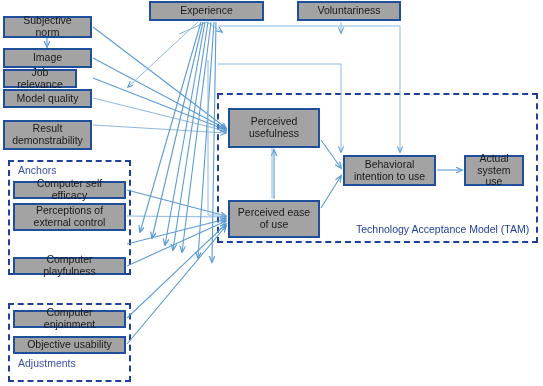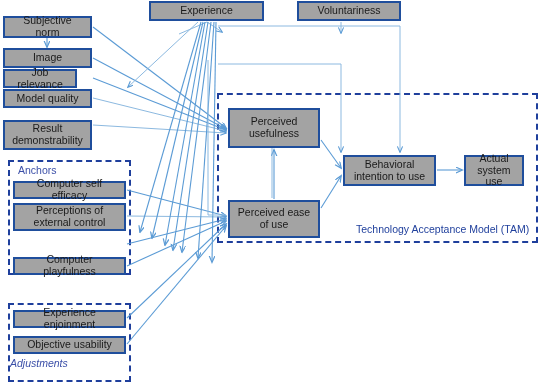--- a/index.html
+++ b/index.html
@@ -114,21 +114,21 @@
     <g>
       <polyline points="208,60 208,215 226,215" class="thin"></polyline>
       <polyline points="272,148 272,198" class="thin"></polyline>
     </g>
   </svg>
 
   <div class="group" style="left:8px;top:160px;width:123px;height:115px;"></div>
   <div class="glabel" style="left:18px;top:164px;">Anchors</div>
 
   <div class="group" style="left:8px;top:303px;width:123px;height:79px;"></div>
-  <div class="glabel" style="left:10px;top:357px;font-style:italic;">Adjustments</div>
+  <div class="glabel" style="left:18px;top:357px;">Adjustments</div>
 
   <div class="group" style="left:217px;top:93px;width:321px;height:150px;"></div>
   <div class="tamlabel" style="left:356px;top:223px;">Technology Acceptance  Model (TAM)</div>
 
   <div class="node" style="left:149px;top:1px;width:115px;height:20px;">Experience</div>
 
   <div class="node" style="left:297px;top:1px;width:104px;height:20px;">Voluntariness</div>
 
   <div class="node" style="left:3px;top:16px;width:89px;height:22px;">Subjective norm</div>
 
@@ -140,21 +140,21 @@
 
   <div class="node" style="left:3px;top:120px;width:89px;height:30px;">Result demonstrability</div>
 
   <div class="node" style="left:13px;top:181px;width:113px;height:18px;">Computer self efficacy</div>
 
   <div class="node" style="left:13px;top:203px;width:113px;height:28px;">Perceptions of external control</div>
 
 
   <div class="node" style="left:13px;top:257px;width:113px;height:18px;">Computer playfulness</div>
 
-  <div class="node" style="left:13px;top:310px;width:113px;height:18px;">Experience enjoinment</div>
+  <div class="node" style="left:13px;top:310px;width:113px;height:18px;">Computer enjoinment</div>
 
   <div class="node" style="left:13px;top:336px;width:113px;height:18px;">Objective usability</div>
 
   <div class="node" style="left:228px;top:108px;width:92px;height:40px;">Perceived usefulness</div>
 
   <div class="node" style="left:228px;top:200px;width:92px;height:38px;">Perceived ease of use</div>
 
   <div class="node" style="left:343px;top:155px;width:93px;height:31px;">Behavioral intention to use</div>
 
   <div class="node" style="left:464px;top:155px;width:60px;height:31px;">Actual system use</div>

